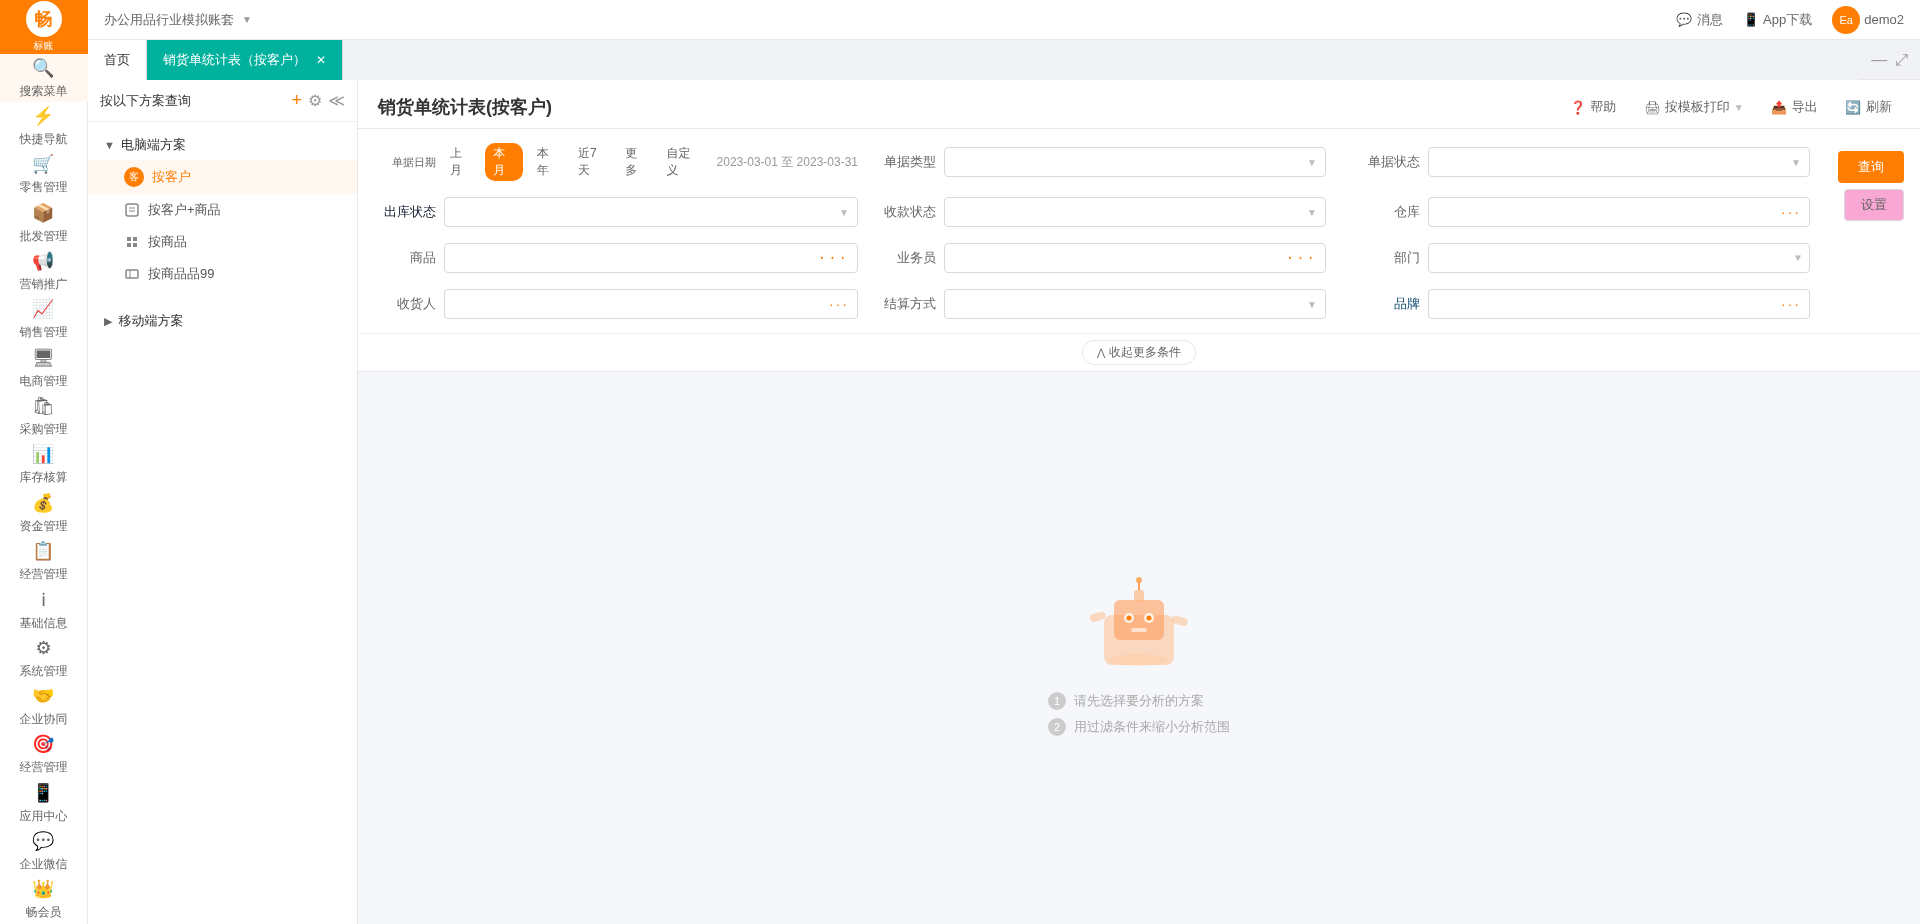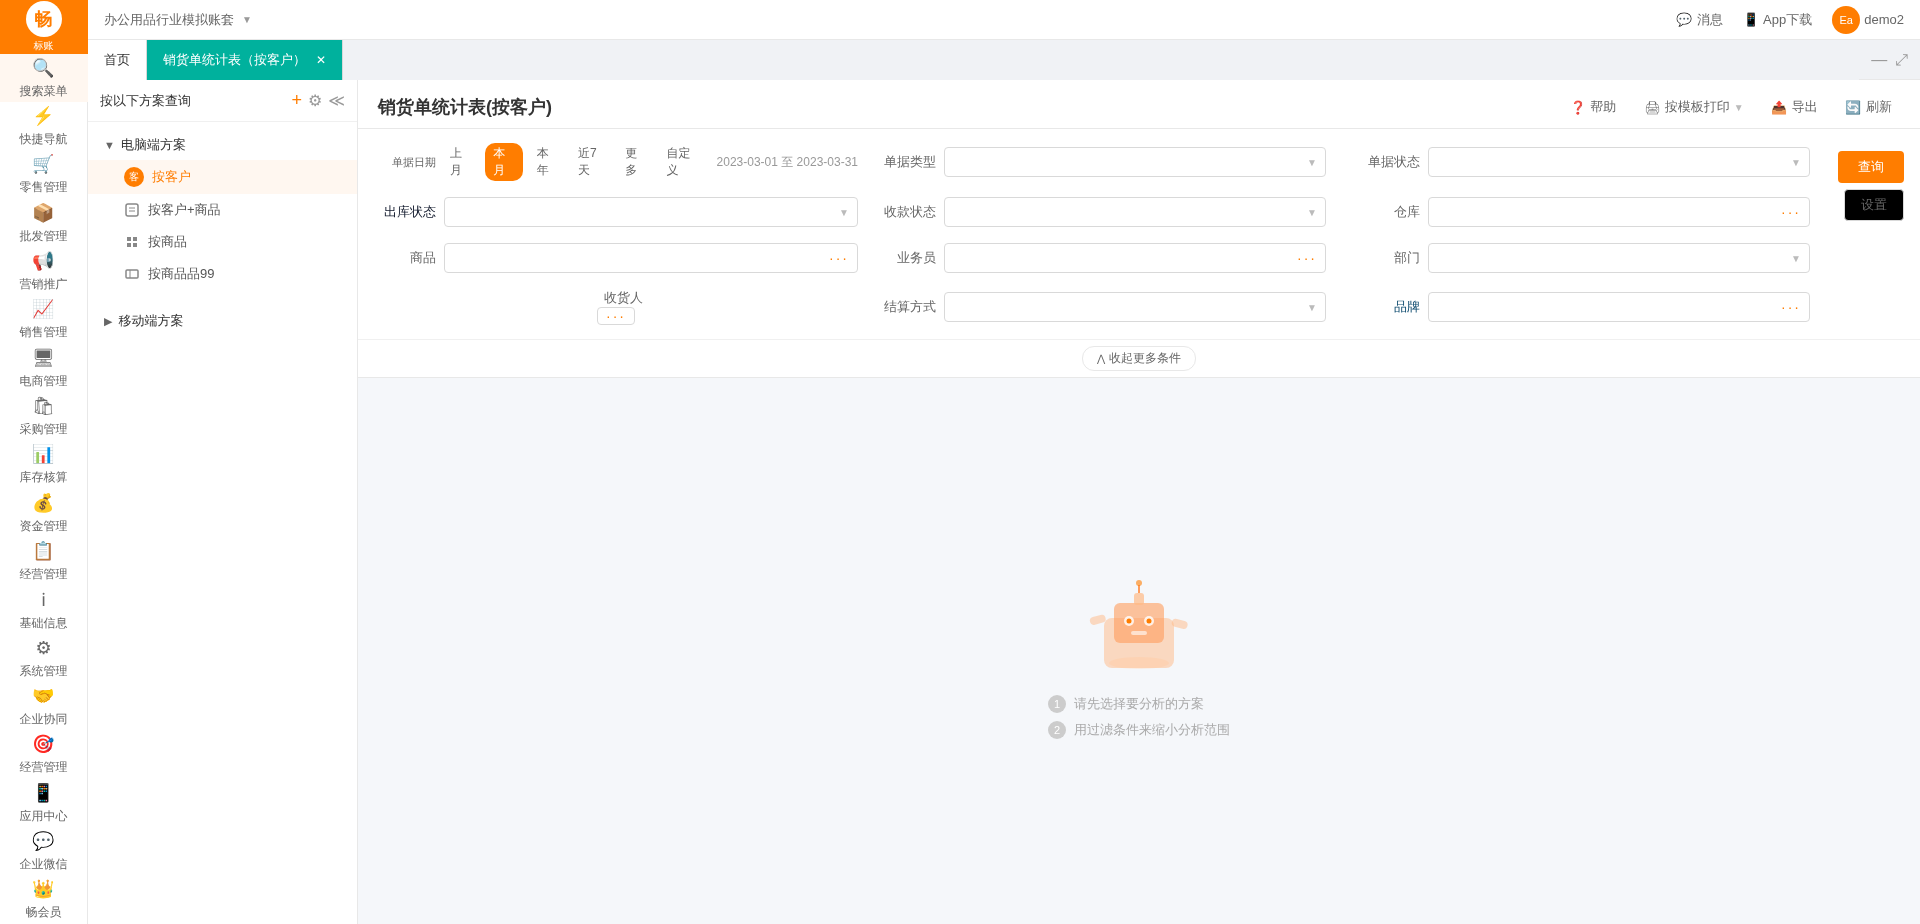--- a/index.html
+++ b/index.html
@@ -53,21 +53,21 @@
     .right-panel { flex: 1; display: flex; flex-direction: column; background: #f5f7fa; }
     .right-panel-header { background: #fff; padding: 14px 20px 8px; display: flex; align-items: center; justify-content: space-between; border-bottom: 1px solid #e8e8e8; }
     .page-title { font-size: 18px; font-weight: 600; color: #333; }
     .page-actions { display: flex; align-items: center; gap: 12px; }
     .page-action-btn { display: flex; align-items: center; gap: 4px; color: #666; font-size: 13px; cursor: pointer; padding: 4px 8px; }
     .date-tab { padding: 2px 8px; font-size: 12px; color: #666; cursor: pointer; border-radius: 2px; }
     .date-tab.active { background: #ff7d00; color: #fff; border-radius: 10px; }
 
     
     .query-btn { background: #ff7d00; color: #fff; border: none; border-radius: 4px; padding: 0 20px; height: 32px; font-size: 13px; cursor: pointer; }
-    .settings-btn { background: #000000; color: #666; border: 1px solid #d9d9d9; border-radius: 4px; padding: 0 16px; height: 32px; font-size: 13px; cursor: pointer; }
+    .settings-btn { background: #f9a8d4; color: #666; border: 1px solid #d9d9d9; border-radius: 4px; padding: 0 16px; height: 32px; font-size: 13px; cursor: pointer; }
 
     .btn-group { display: flex; flex-direction: column; gap: 6px; margin-left: 12px; padding: 12px 0; align-items: flex-end; }
 
     
     .empty-state { flex: 1; display: flex; flex-direction: column; align-items: center; justify-content: center; gap: 12px; }
     .empty-icon { width: 120px; height: 120px; display: flex; align-items: center; justify-content: center; }
     .empty-hint { display: flex; flex-direction: column; gap: 8px; }
     .empty-hint-item { display: flex; align-items: center; gap: 8px; color: #aaa; font-size: 13px; }
     .hint-num { width: 18px; height: 18px; border-radius: 50%; background: #ccc; color: #fff; font-size: 11px; display: flex; align-items: center; justify-content: center; flex-shrink: 0; }
 
@@ -336,21 +336,21 @@
               </div>
               <div style="display:flex; align-items:center; padding:4px 16px;">
                 <span class="f-label" style="width:70px; color:#666; font-size:13px; text-align:right; padding-right:8px; flex-shrink:0;">仓库</span>
                 <div style="flex:1; height:30px; border:1px solid #d9d9d9; border-radius:4px; display:flex; align-items:center; justify-content:space-between; padding:0 8px; cursor:pointer; background:#fff;">
                   <span style="color:#ccc;"></span>
                   <span style="color:#ff7d00; font-size:14px; letter-spacing:2px;">···</span>
                 </div>
               </div>
             </div>
 
-            <div style="display:grid; grid-template-columns: 1fr 1fr 1fr; gap:0; margin-bottom:8px;">
+            <div style="display:grid; grid-template-columns: 1fr 1fr 1fr; gap:0; margin-bottom:8px;font-family:Liberation Mono, monospace;">
               <div style="display:flex; align-items:center; padding:4px 0;">
                 <span class="f-label" style="width:70px; color:#666; font-size:13px; text-align:right; padding-right:8px; flex-shrink:0;">商品</span>
                 <div style="flex:1; height:30px; border:1px solid #d9d9d9; border-radius:4px; display:flex; align-items:center; justify-content:space-between; padding:0 8px; cursor:pointer; background:#fff;">
                   <span style="color:#ccc;"></span>
                   <span style="color:#ff7d00; font-size:14px; letter-spacing:2px;">···</span>
                 </div>
               </div>
               <div style="display:flex; align-items:center; padding:4px 16px;">
                 <span class="f-label" style="width:70px; color:#666; font-size:13px; text-align:right; padding-right:8px; flex-shrink:0;">业务员</span>
                 <div style="flex:1; height:30px; border:1px solid #d9d9d9; border-radius:4px; display:flex; align-items:center; justify-content:space-between; padding:0 8px; cursor:pointer; background:#fff;">
@@ -361,21 +361,21 @@
               <div style="display:flex; align-items:center; padding:4px 16px;">
                 <span class="f-label" style="width:70px; color:#666; font-size:13px; text-align:right; padding-right:8px; flex-shrink:0;">部门</span>
                 <div style="flex:1; height:30px; border:1px solid #d9d9d9; border-radius:4px; display:flex; align-items:center; justify-content:space-between; padding:0 8px; cursor:pointer; background:#fff;">
                   <span style="color:#ccc;"></span>
                   <span style="color:#bbb; font-size:10px;">▼</span>
                 </div>
               </div>
             </div>
 
             <div style="display:grid; grid-template-columns: 1fr 1fr 1fr; gap:0;">
-              <div style="display:flex; align-items:center; padding:4px 0;flex-direction:column;">
+              <div style="display:flex; align-items:center; padding:4px 0;">
                 <span class="f-label" style="width:70px; color:#666; font-size:13px; text-align:right; padding-right:8px; flex-shrink:0;">收货人</span>
                 <div style="flex:1; height:30px; border:1px solid #d9d9d9; border-radius:4px; display:flex; align-items:center; justify-content:space-between; padding:0 8px; cursor:pointer; background:#fff;">
                   <span style="color:#ccc;"></span>
                   <span style="color:#ff7d00; font-size:14px; letter-spacing:2px;">···</span>
                 </div>
               </div>
               <div style="display:flex; align-items:center; padding:4px 16px;">
                 <span class="f-label" style="width:70px; color:#666; font-size:13px; text-align:right; padding-right:8px; flex-shrink:0;">结算方式</span>
                 <div style="flex:1; height:30px; border:1px solid #d9d9d9; border-radius:4px; display:flex; align-items:center; justify-content:space-between; padding:0 8px; cursor:pointer; background:#fff;">
                   <span style="color:#ccc;"></span>

